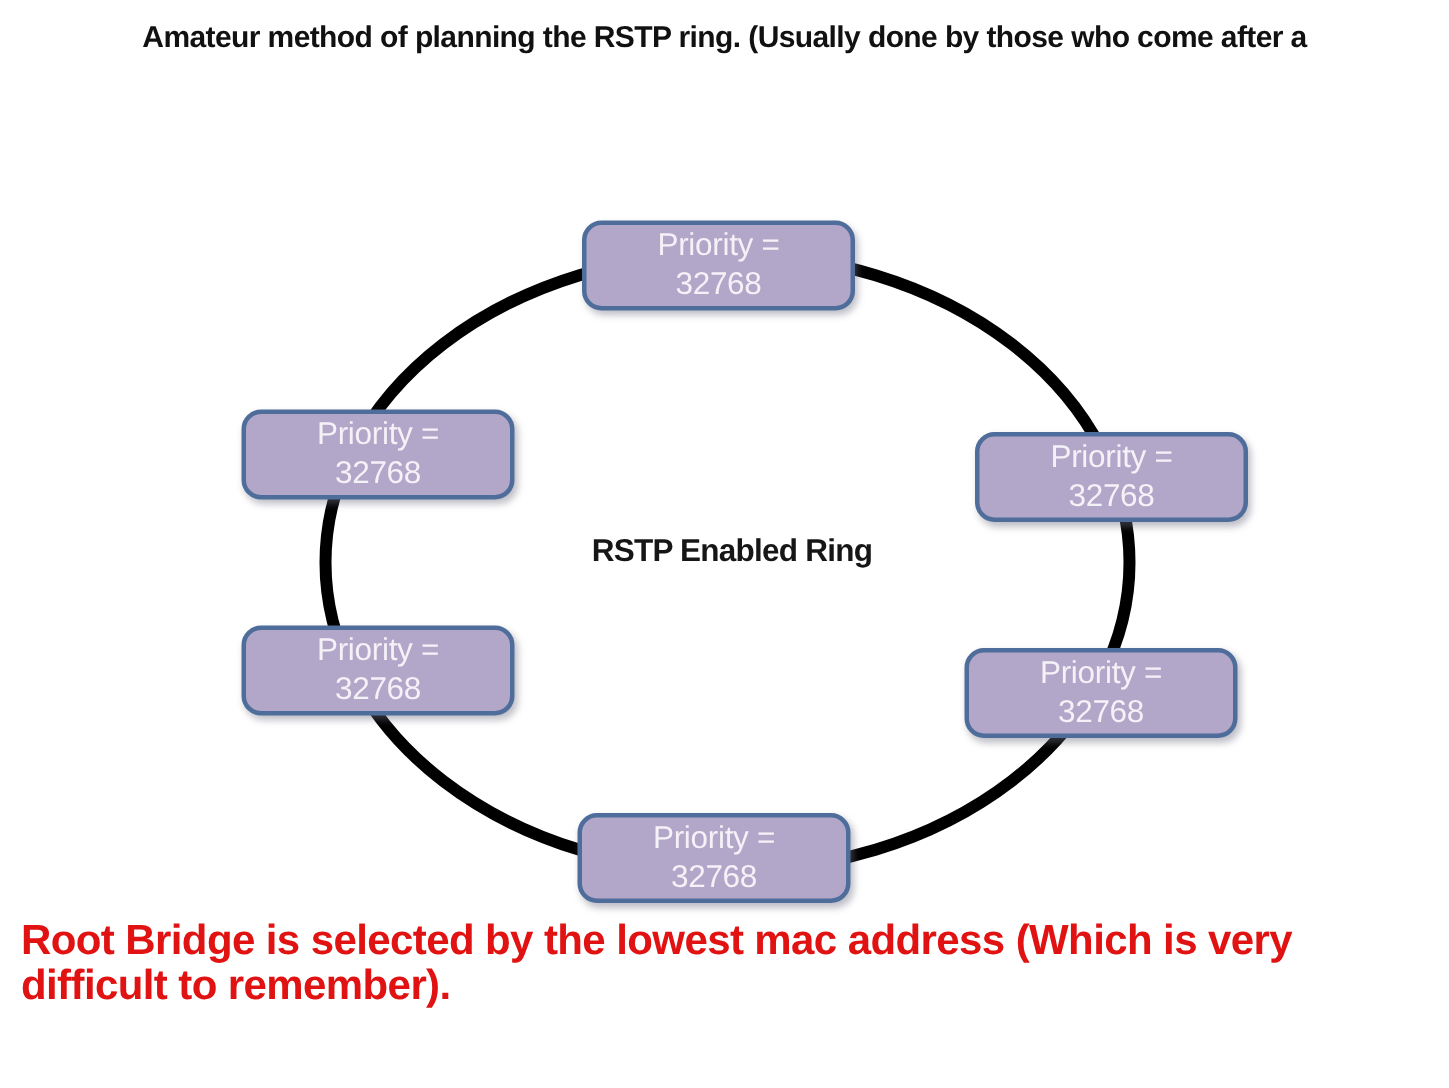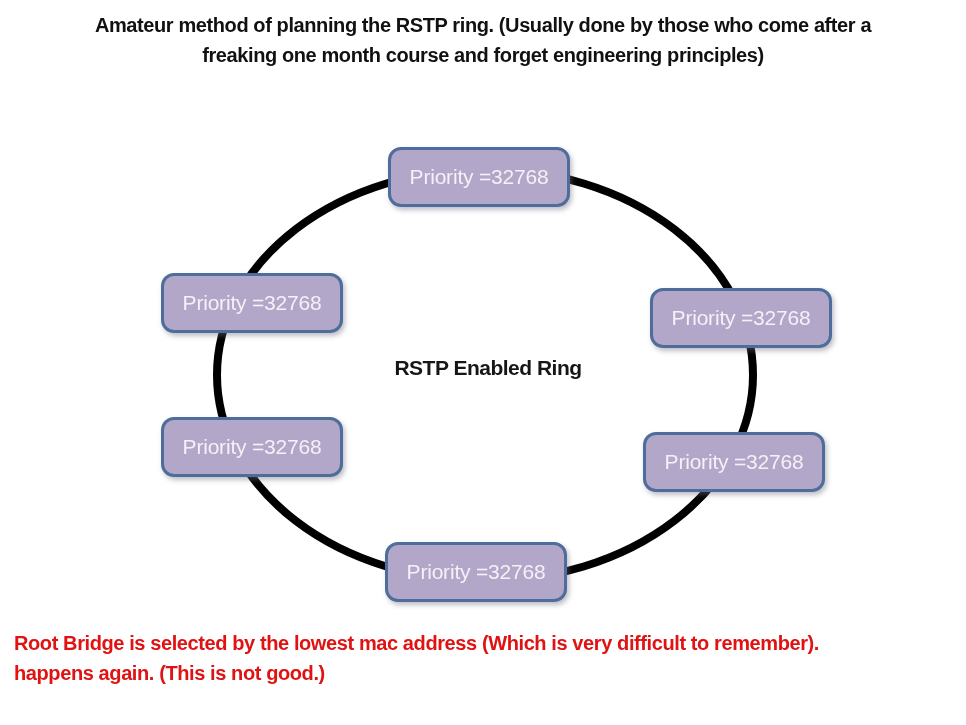--- a/index.html
+++ b/index.html
@@ -48,21 +48,21 @@
     position: absolute;
     width: 182px;
     height: 60px;
     box-sizing: border-box;
     background: var(--node-fill, #b2a6c9);
     border: 3px solid var(--node-border, #4f6d9a);
     border-radius: 13px;
     box-shadow: 2px 3px 5px rgba(110, 110, 130, 0.45);
     z-index: 2;
     display: flex;
-    flex-direction: row;
+    flex-direction: column;
     align-items: center;
     justify-content: center;
     text-align: center;
     color: var(--node-text, #f4f1f7);
     font-size: 21px;
     line-height: 26px;
     letter-spacing: -0.2px;
   }
   .node-top         { left: 388px; top: 147px; }
   .node-upper-left  { left: 161px; top: 273px; }
@@ -82,38 +82,37 @@
     font-weight: 700;
     letter-spacing: -0.5px;
     color: #161616;
     z-index: 3;
   }
 
   
   .warning {
     position: absolute;
     left: 14px;
-    top: 628px;
+    top: 612px;
     width: 945px;
-    font-size: 20px;
+    font-size: 28px;
     font-weight: 700;
     line-height: 30px;
     letter-spacing: -0.4px;
     color: var(--warning-text, #e01212);
     z-index: 3;
   }
 </style>
 </head>
 <body>
 
 <div class="slide">
 
   <div class="title">
     <div>Amateur method of planning the RSTP ring. (Usually done by those who come after a</div>
-    <div>freaking one month course and forget engineering principles)</div>
   </div>
 
   <svg class="ring-svg" width="966" height="725" viewBox="0 0 966 725" aria-hidden="true">
     <ellipse cx="485" cy="375" rx="268" ry="206"></ellipse>
   </svg>
 
   <div class="node node-top">
     <span>Priority =</span>
     <span>32768</span>
   </div>
@@ -140,16 +139,15 @@
 
   <div class="node node-bottom">
     <span>Priority =</span>
     <span>32768</span>
   </div>
 
   <div class="center-label">RSTP Enabled Ring</div>
 
   <div class="warning">
     <div>Root Bridge is selected by the lowest mac address (Which is very difficult to remember).</div>
-    <div>happens again. (This is not good.)</div>
   </div>
 
 </div>
 
 </body></html>

